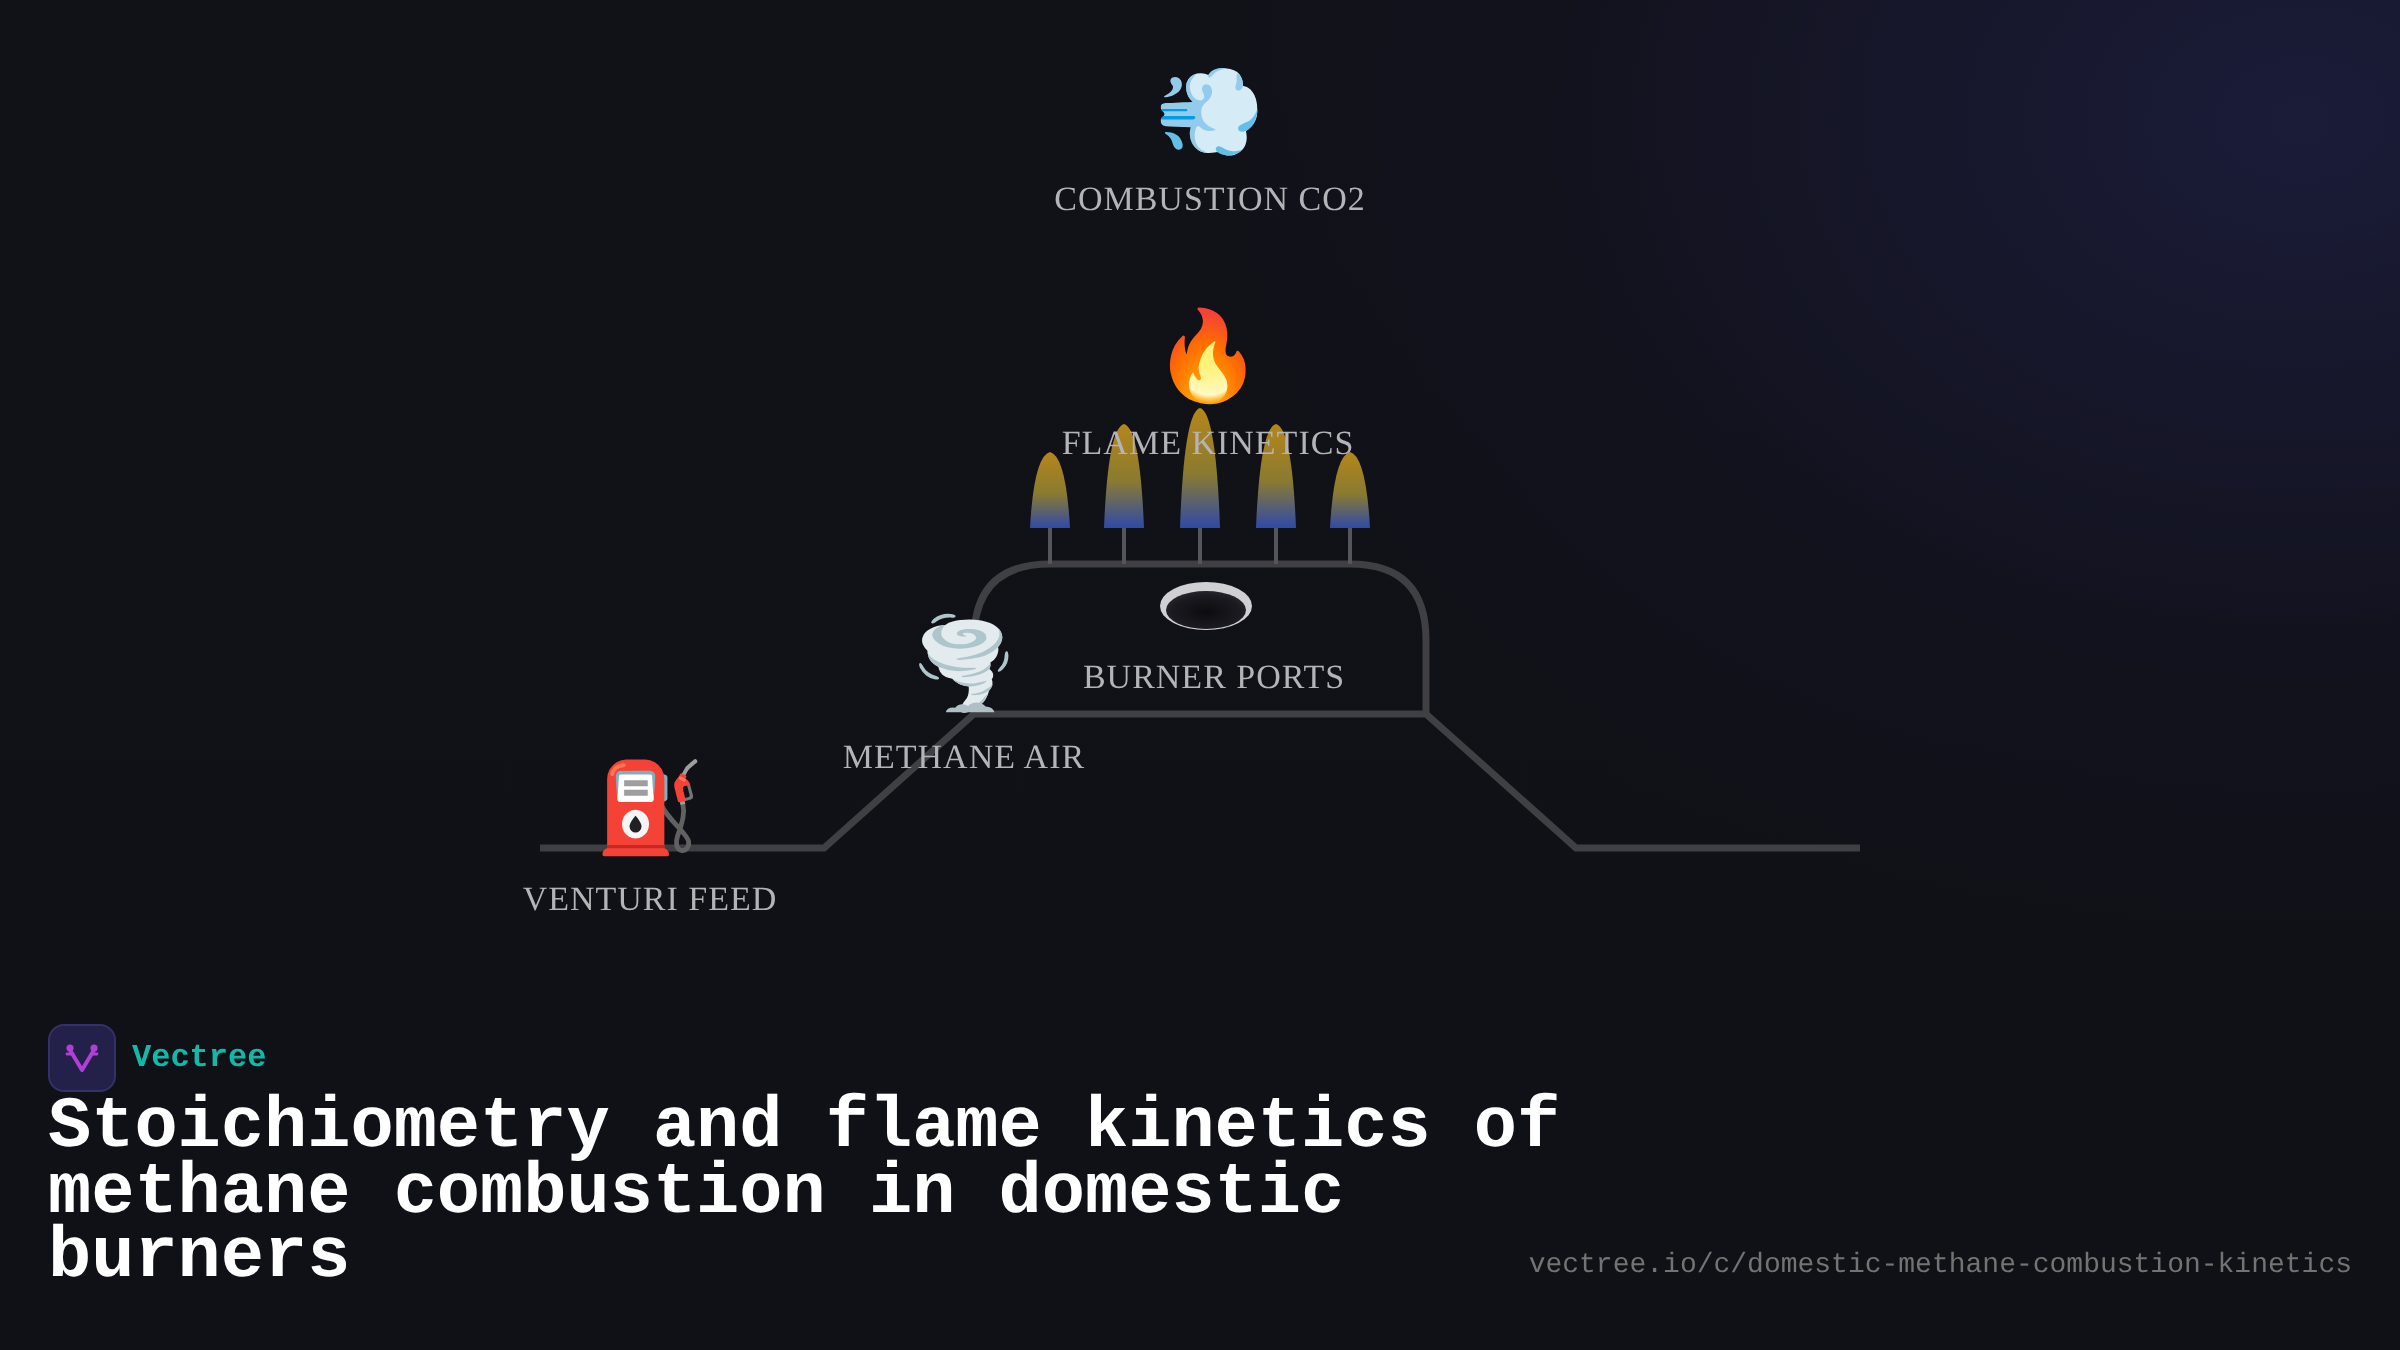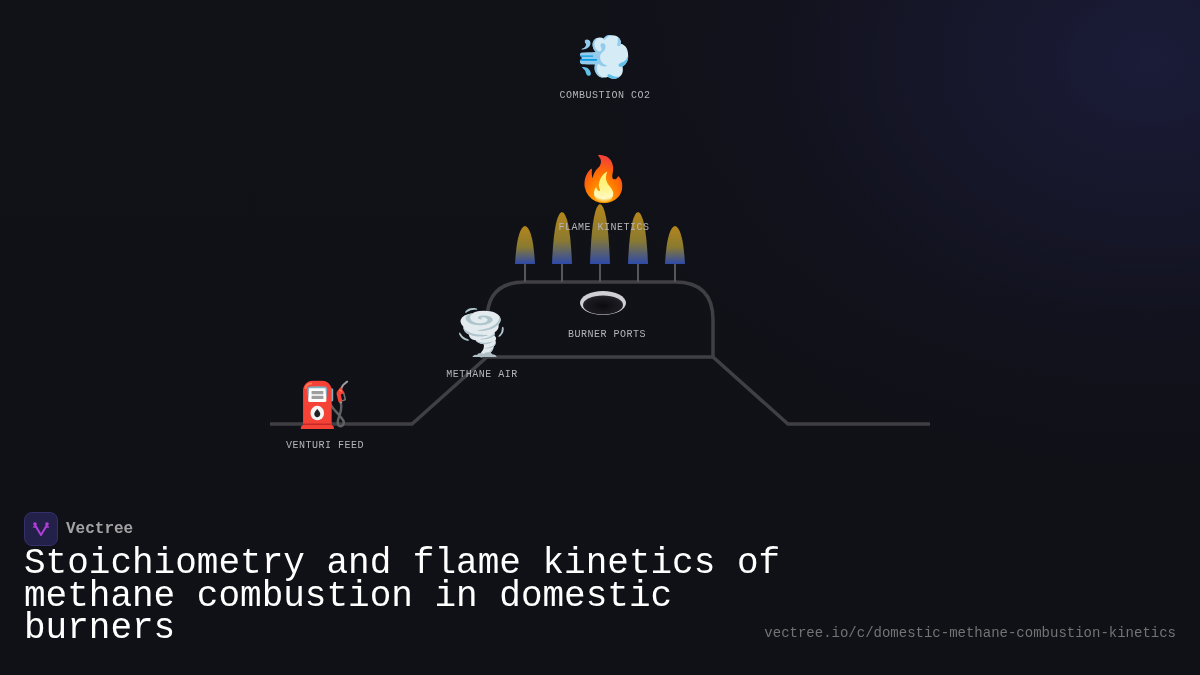--- a/index.html
+++ b/index.html
@@ -11,32 +11,33 @@
   .bg {
     position:absolute; inset:0;
     background:
       radial-gradient(ellipse 700px 520px at 1150px 60px, rgba(28,30,62,0.85), rgba(20,20,40,0.3) 55%, rgba(17,17,24,0) 80%),
       linear-gradient(180deg, #111118 0%, #101017 100%);
   }
   svg.diagram { position:absolute; left:0; top:0; }
   .node { position:absolute; text-align:center; transform:translateX(-50%); }
   .node .emoji { font-size:44px; line-height:48px; display:block; }
   .node .label {
-    display:block; font-size:10px; color:#b4b4b8; letter-spacing:0.5px;
+    display:block; font-size:17px; color:#b4b4b8; letter-spacing:0.5px;
     white-space:nowrap;
+    font-family:Liberation Serif, serif;
   }
   .brand { position:absolute; left:24px; top:512px; display:flex; align-items:center; gap:8px; }
   .brand-logo {
     width:32px; height:32px; border-radius:8px; background:#23204a;
     border:1px solid #34306a; display:flex; align-items:center; justify-content:center;
   }
-  .brand-name { font-family:"Liberation Mono", monospace; font-weight:bold; font-size:16px; color:#a3a3a3; }
+  .brand-name { font-family:"Liberation Mono", monospace; font-weight:bold; font-size:16px; color:#14b8a6; }
   .title {
     position:absolute; left:24px; top:548px; width:760px;
-    font-family:"Liberation Mono", monospace; font-weight:normal;
+    font-family:"Liberation Mono", monospace; font-weight:bold;
     font-size:36px; line-height:32.5px; color:#ffffff; margin:0;
   }
   .url {
     position:absolute; right:24px; top:625px;
     font-family:"Liberation Mono", monospace; font-size:14px; color:#737373;
   }
 </style>
 </head>
 <body>
 
@@ -82,21 +83,21 @@
   </g>
 </svg>
 
 <div class="node" style="left:605px; top:36px;">
   <span class="emoji">💨</span>
   <span class="label" style="margin-top:6px;">COMBUSTION CO2</span>
 </div>
 
 <div class="node" style="left:604px; top:158px;">
   <span class="emoji">🔥</span>
-  <span class="label" style="margin-top:16px;">FLAME KINETICS</span>
+  <span class="label" style="margin-top:6px;">FLAME KINETICS</span>
 </div>
 
 <div class="node" style="left:607px; top:329px;">
   <span class="label">BURNER PORTS</span>
 </div>
 
 <div class="node" style="left:482px; top:312px;">
   <span class="emoji">🌪️</span>
   <span class="label" style="margin-top:9px;">METHANE AIR</span>
 </div>

